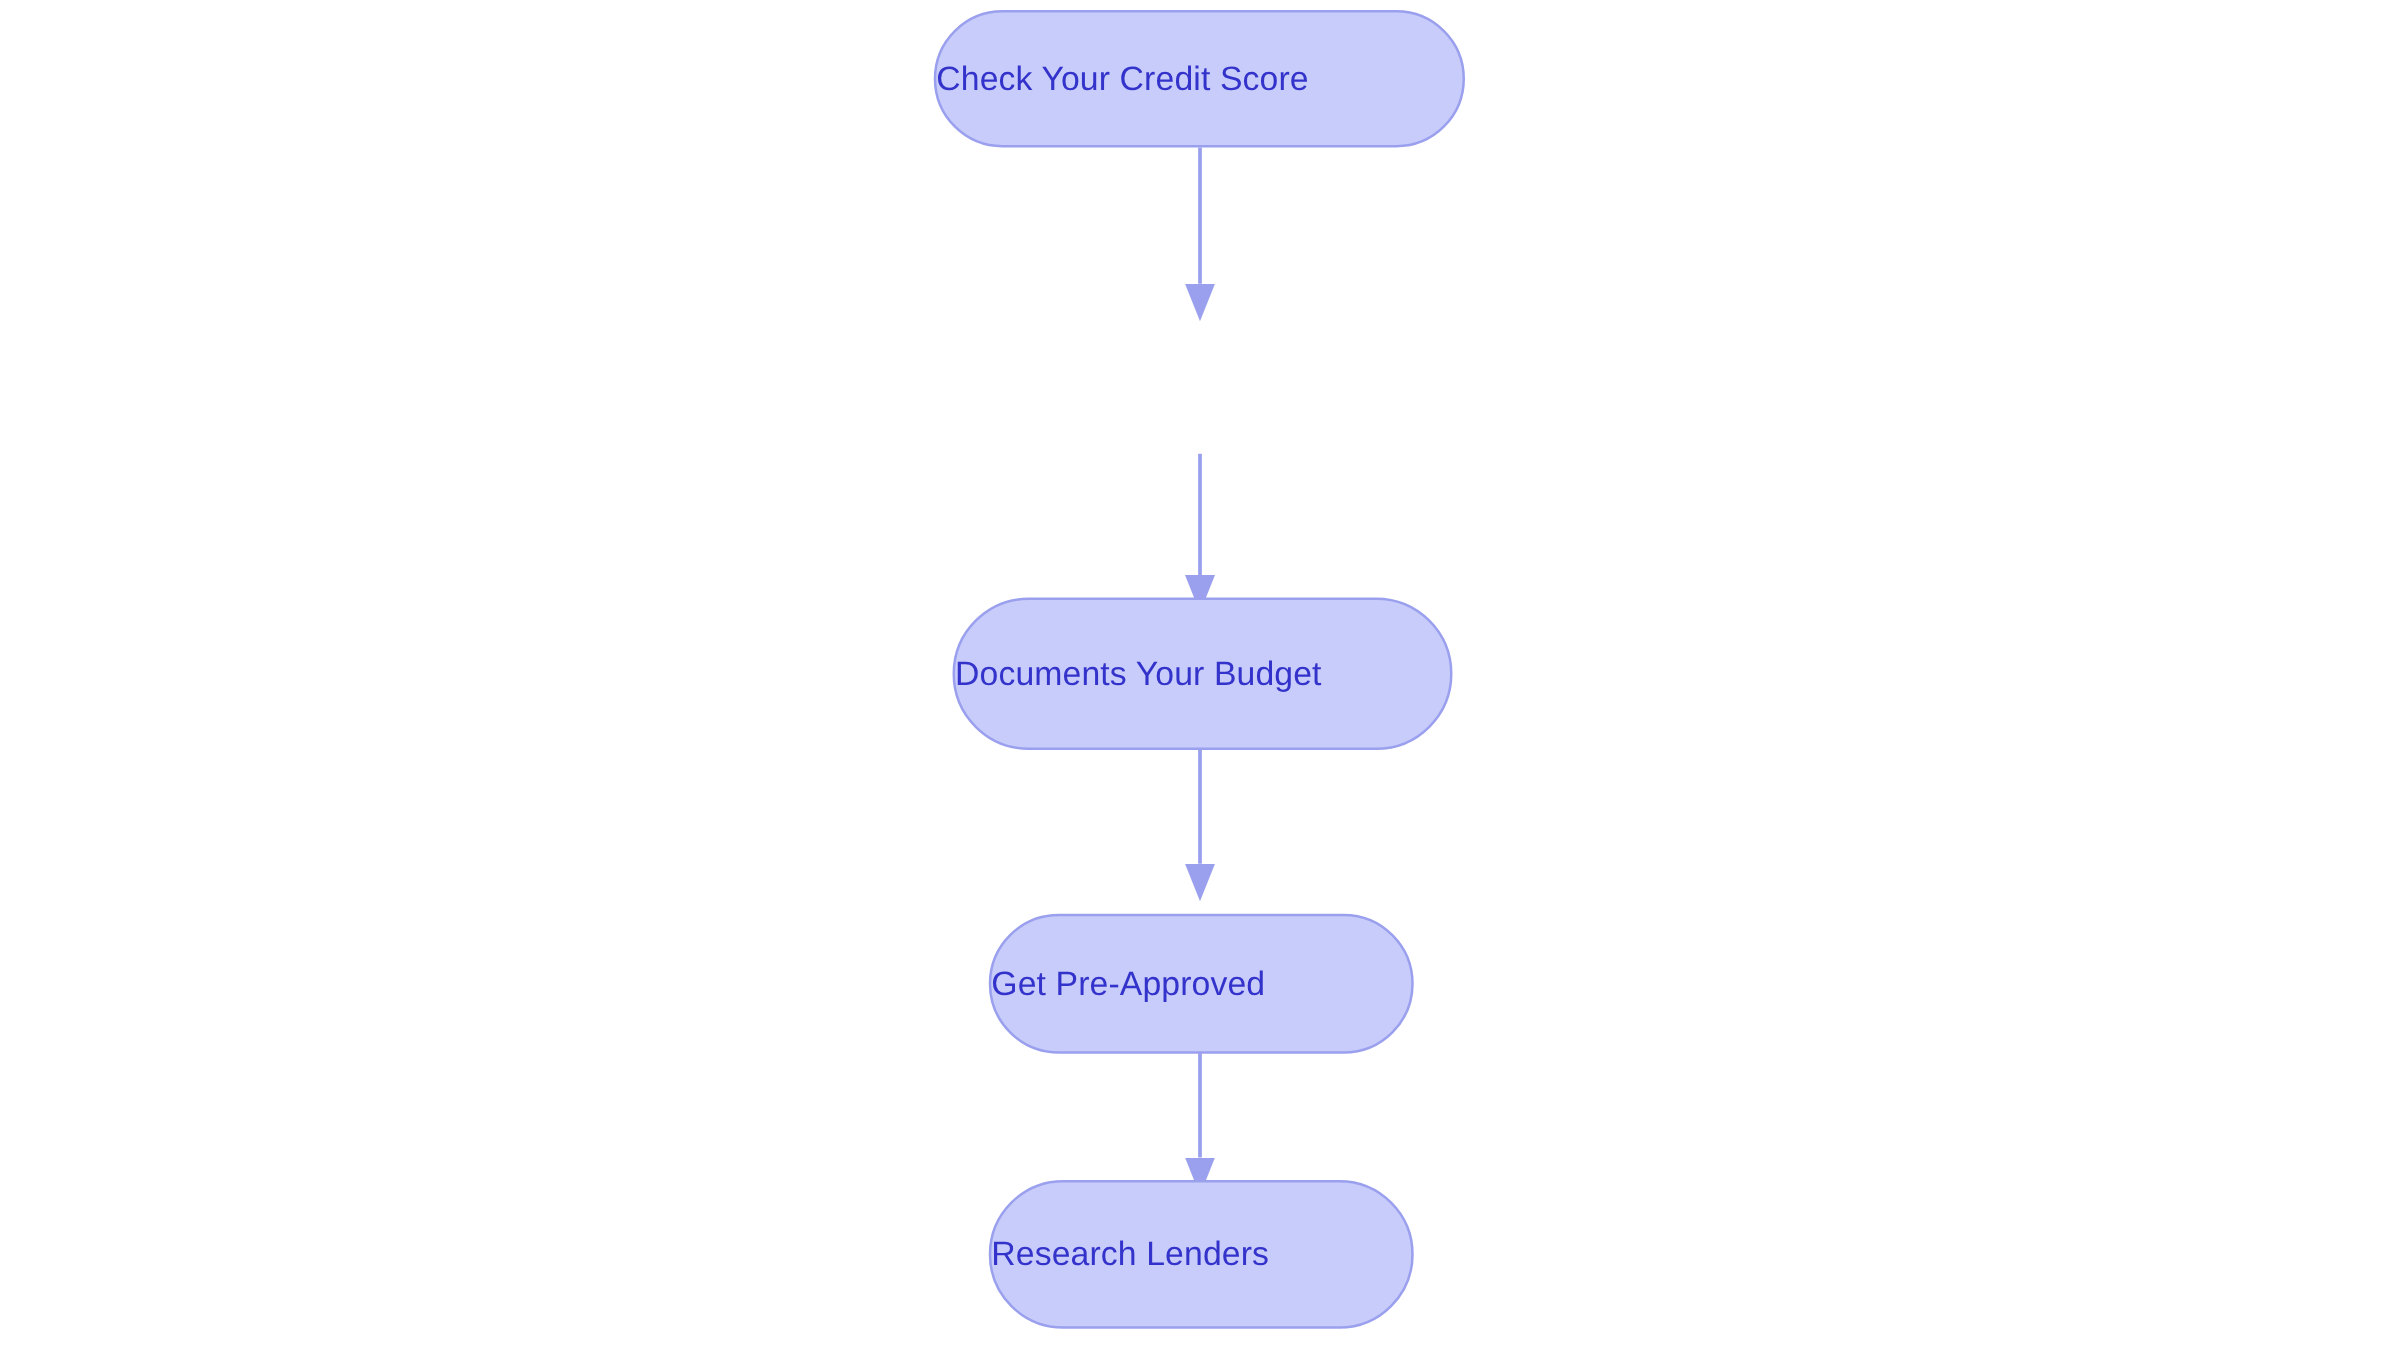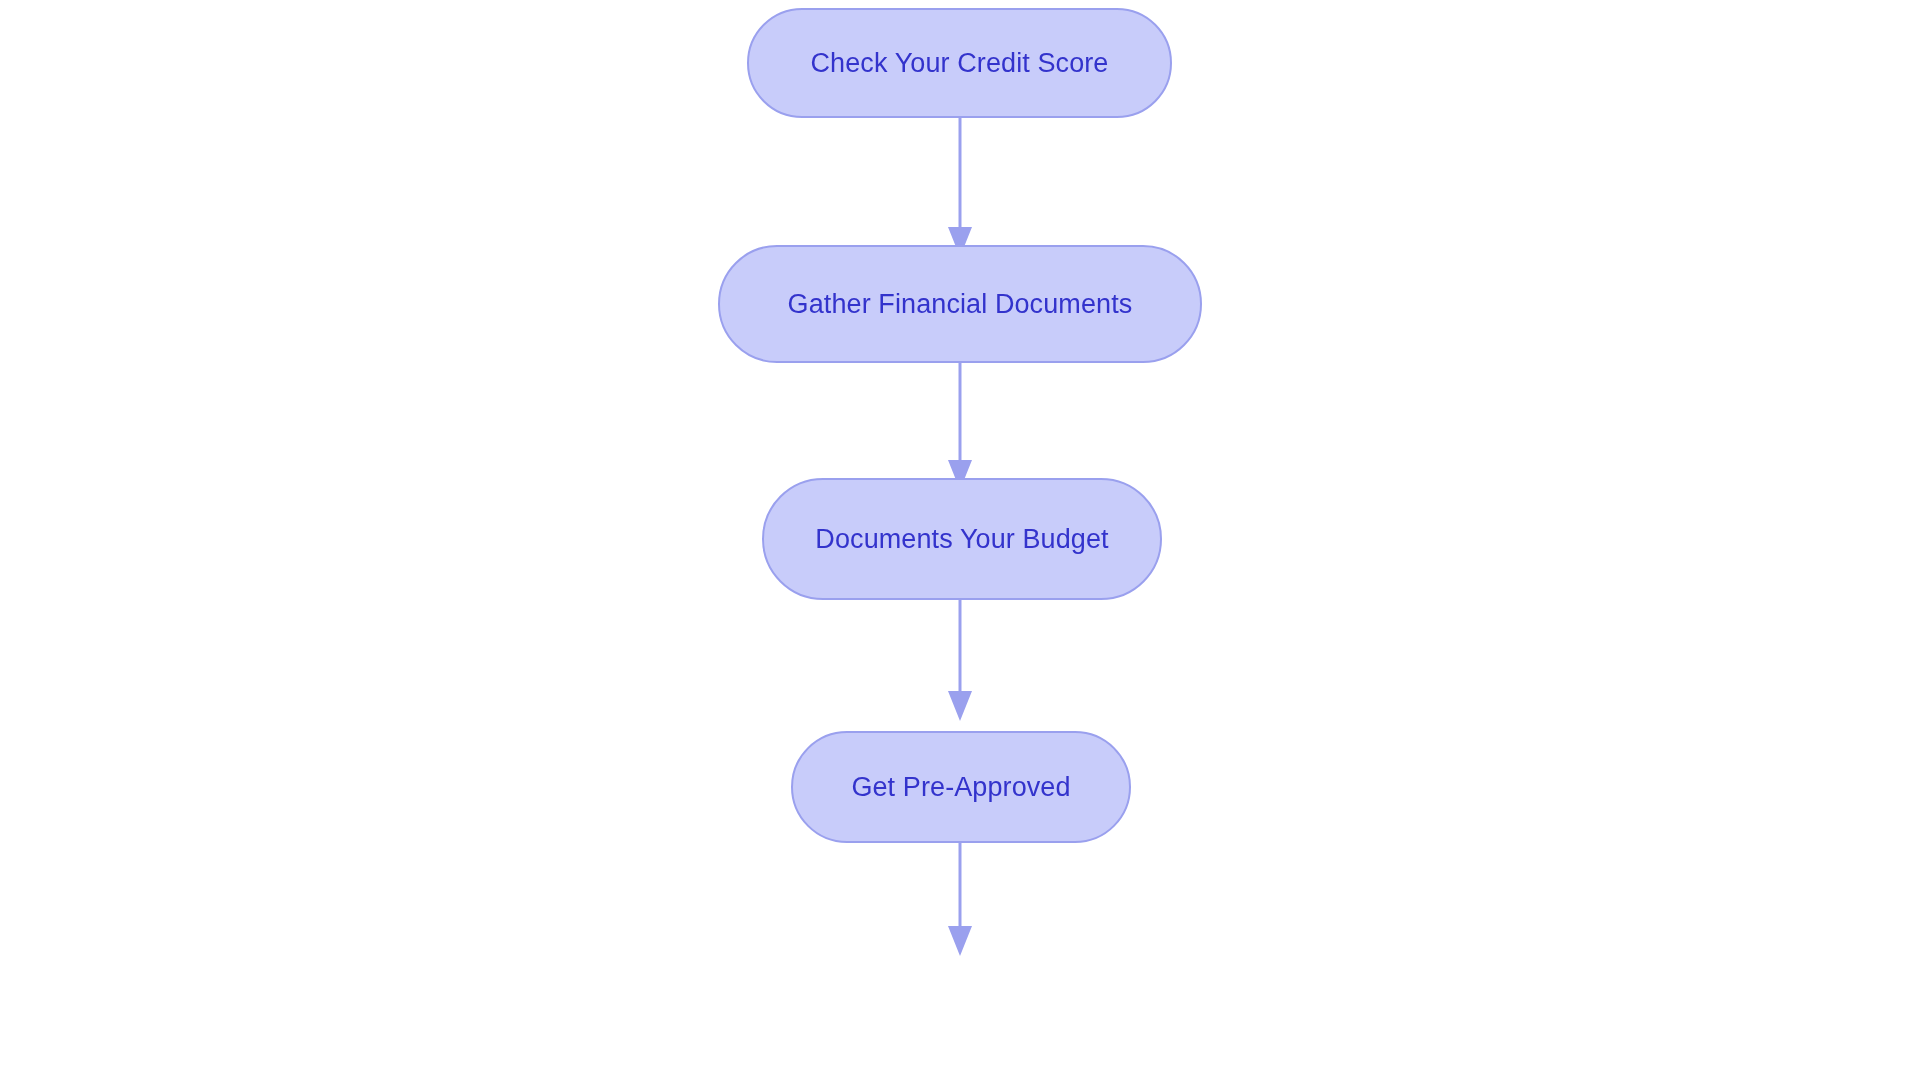--- a/index.html
+++ b/index.html
@@ -33,21 +33,21 @@
     top: 0;
     left: 0;
     width: 1920px;
     height: 1083px;
   }
   .flow-node {
     position: absolute;
     box-sizing: border-box;
     display: flex;
     align-items: center;
-    justify-content: center;
+    justify-content: flex-start;
     background: #c8ccfa;
     border: 2px solid #9aa0ee;
     border-radius: 999px;
     color: #3333cc;
     font-family: "Liberation Sans", sans-serif;
     font-size: 27px;
     font-weight: 400;
     letter-spacing: 0.1px;
     white-space: nowrap;
     line-height: 1;
@@ -85,27 +85,27 @@
       <line x1="960" y1="821" x2="960" y2="926" stroke="#9aa0ee" stroke-width="3" marker-end="url(#arrowhead)"></line>
     </g>
   </svg>
 
   <div class="node-layer">
 
     <div class="flow-node" style="left:747px; top:8px; width:425px; height:110px;">
       <span class="node-label">Check Your Credit Score</span>
     </div>
 
-    <div class="flow-node" style="left:718px; top:245px; width:484px; height:118px;">
-      <span class="node-label">Gather Financial Documents</span>
-    </div>
 
     <div class="flow-node" style="left:762px; top:478px; width:400px; height:122px;">
       <span class="node-label">Documents Your Budget</span>
     </div>
 
     <div class="flow-node" style="left:791px; top:731px; width:340px; height:112px;">
       <span class="node-label">Get Pre-Approved</span>
     </div>
 
+    <div class="flow-node" style="left:791px; top:944px; width:340px; height:119px;">
+      <span class="node-label">Research Lenders</span>
+    </div>
 
   </div>
 </div>
 
 </body></html>

